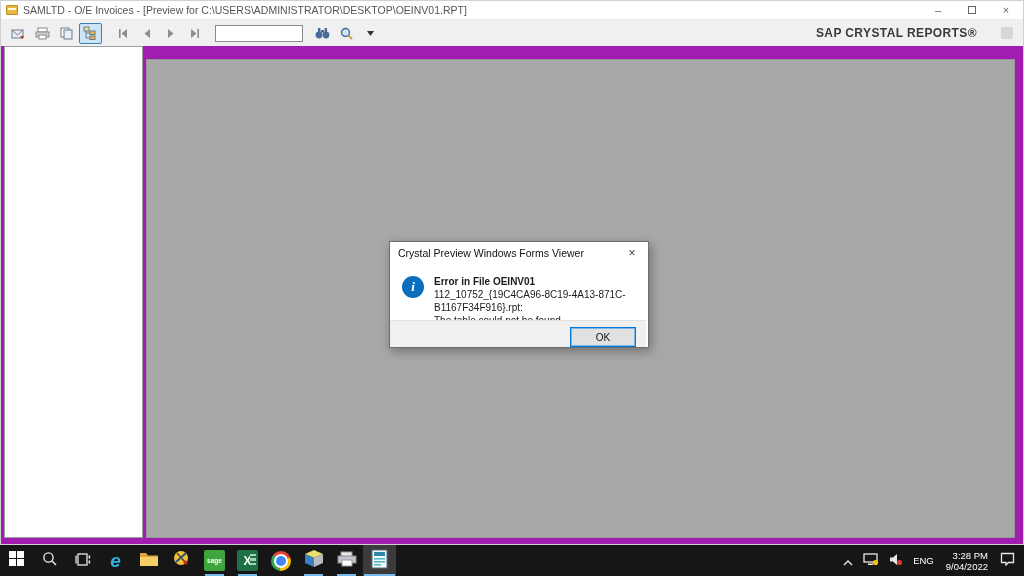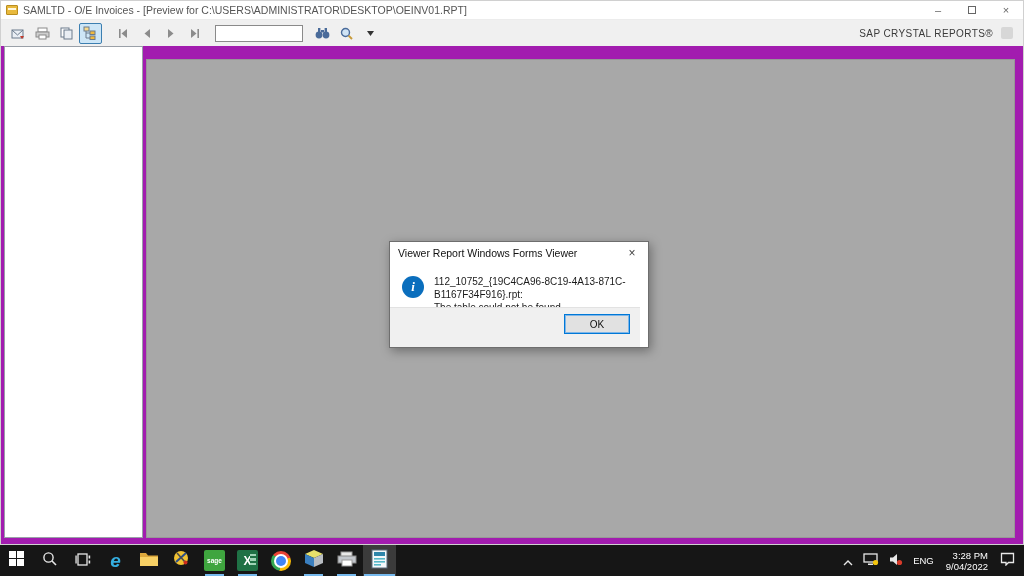--- a/index.html
+++ b/index.html
@@ -19,38 +19,38 @@
 
   
   .toolbar { position:absolute; left:0; top:19px; right:0; height:26px; background:#f0f0f0; display:flex; align-items:center; padding:0 6px; }
   .tbtn { width:23px; height:21px; display:flex; align-items:center; justify-content:center; margin-right:1px; border:1px solid transparent; }
   .tbtn.selected { border:1px solid #3c7fb1; background:#cde6f7; border-radius:2px; }
   .tbtn svg { display:block; }
   .tb-sep { width:8px; }
   .nav-glyph { fill:#6b6b6b; }
   .page-field { width:88px; height:17px; border:1px solid #8a8a8a; background:#fff; font-size:10px; margin:0 8px; padding:0 3px; }
   .toolbar-right { margin-left:auto; display:flex; align-items:center; }
-  .sap-branding { font-size:10px; font-weight:normal; color:#3a3a3a; letter-spacing:.4px; margin-right:8px; }
+  .sap-branding { font-size:12px; font-weight:bold; color:#3a3a3a; letter-spacing:.4px; margin-right:24px; }
   .sap-logo { width:12px; height:12px; background:#d7d7d7; border-radius:2px; margin-right:4px; }
 
   
   .group-tree-panel { position:absolute; left:3px; top:45px; width:139px; height:492px; background:#ffffff; border:1px solid #9aa0a8; }
   .tab-strip { position:absolute; left:145px; top:45px; width:869px; height:13px; background:#f0f0f0; }
   .tab { display:inline-block; background:#ffffff; border:1px solid #9a9a9a; border-bottom:none; font-size:9px; color:#222; padding:1px 6px 1px 6px; height:13px; }
   .report-area { position:absolute; left:145px; top:58px; width:869px; height:479px; background:#a8a8a8; border:1px solid #979797; }
 
   
   .dialog { position:absolute; left:388px; top:240px; width:260px; height:107px; background:#ffffff; border:1px solid #6e6e6e; box-shadow:2px 3px 10px rgba(0,0,0,.35); }
   .dialog-titlebar { height:21px; display:flex; align-items:center; padding:0 8px; }
   .dialog-title { font-size:10.5px; color:#111; }
   .dialog-close { margin-left:auto; font-size:12px; color:#444; width:16px; text-align:center; }
   .dialog-body { display:flex; padding:12px 10px 0 12px; }
   .info-icon { flex:0 0 auto; width:22px; height:22px; border-radius:50%; background:#0a6ebd; color:#fff; font-size:13px; font-style:italic; font-family:"Liberation Serif", serif; font-weight:bold; display:flex; align-items:center; justify-content:center; margin-right:10px; margin-top:1px; }
   .dialog-message { font-size:10px; color:#1a1a1a; line-height:13px; }
-  .dialog-footer { position:absolute; left:0; right:8px; bottom:0; height:40px; background:#f0f0f0; border-top:1px solid #e2e2e2; }
+  .dialog-footer { position:absolute; left:0; right:2px; bottom:0; height:27px; background:#f0f0f0; border-top:1px solid #e2e2e2; }
   .ok-button { position:absolute; right:10px; top:6px; width:66px; height:20px; background:#e1e1e1; border:1px solid #0078d7; box-shadow:inset 0 0 0 1px #7fb6e8; font-size:10px; color:#111; display:flex; align-items:center; justify-content:center; }
 
   
   .taskbar { position:absolute; left:0; bottom:0; width:1024px; height:31px; background:#161616; display:flex; align-items:stretch; }
   .tb-item { width:33px; display:flex; align-items:center; justify-content:center; position:relative; }
   .tb-item.running::after { content:""; position:absolute; bottom:0; left:7px; right:7px; height:2px; background:#76b9ed; }
   .tb-item.active { background:rgba(255,255,255,.16); }
   .tb-item.active::after { left:1px; right:1px; }
   .ie-glyph { color:#35aee0; font-size:19px; font-style:italic; font-weight:bold; line-height:1; }
   .sage-tile { width:21px; height:21px; background:#3fa53f; border-radius:2px; color:#fff; font-size:6.5px; font-weight:bold; display:flex; align-items:center; justify-content:center; }
@@ -182,26 +182,27 @@
       <span class="sap-branding">SAP CRYSTAL REPORTS®</span>
       <span class="sap-logo"></span>
     </div>
   </div>
 
   <div class="group-tree-panel"></div>
   <div class="report-area"></div>
 
   <div class="dialog">
     <div class="dialog-titlebar">
-      <span class="dialog-title">Viewer Report Windows Forms Viewer</span>
+      <span class="dialog-title">Crystal Preview Windows Forms Viewer</span>
       <span class="dialog-close">×</span>
     </div>
     <div class="dialog-body">
       <div class="info-icon">i</div>
       <div class="dialog-message">
+        <span style="display:block; font-weight:bold;">Error in File OEINV01</span>
         <span style="display:block;">112_10752_{19C4CA96-8C19-4A13-871C-B1167F34F916}.rpt:</span>
         <span style="display:block;">The table could not be found.</span>
       </div>
     </div>
     <div class="dialog-footer">
       <div class="ok-button">OK</div>
     </div>
   </div>
 
 </div>

